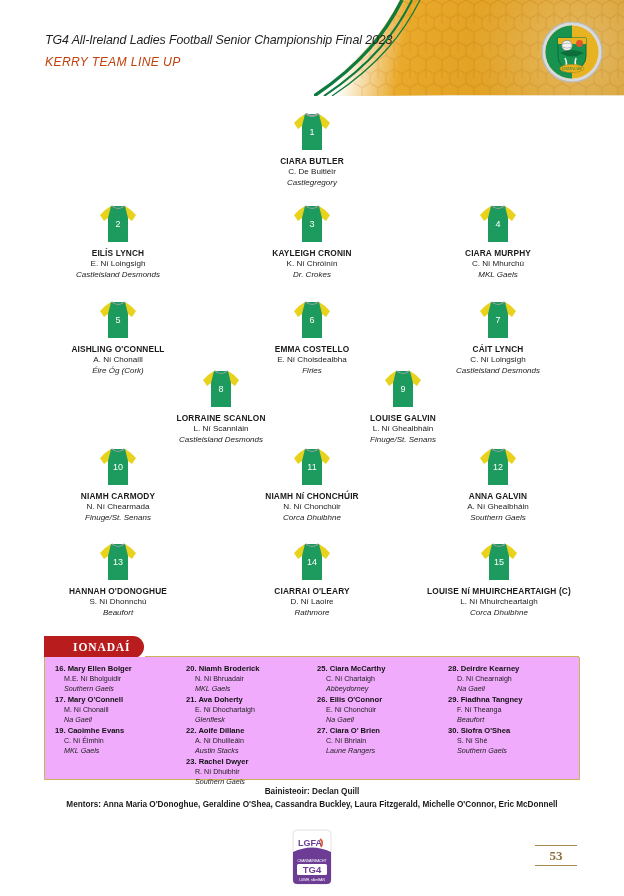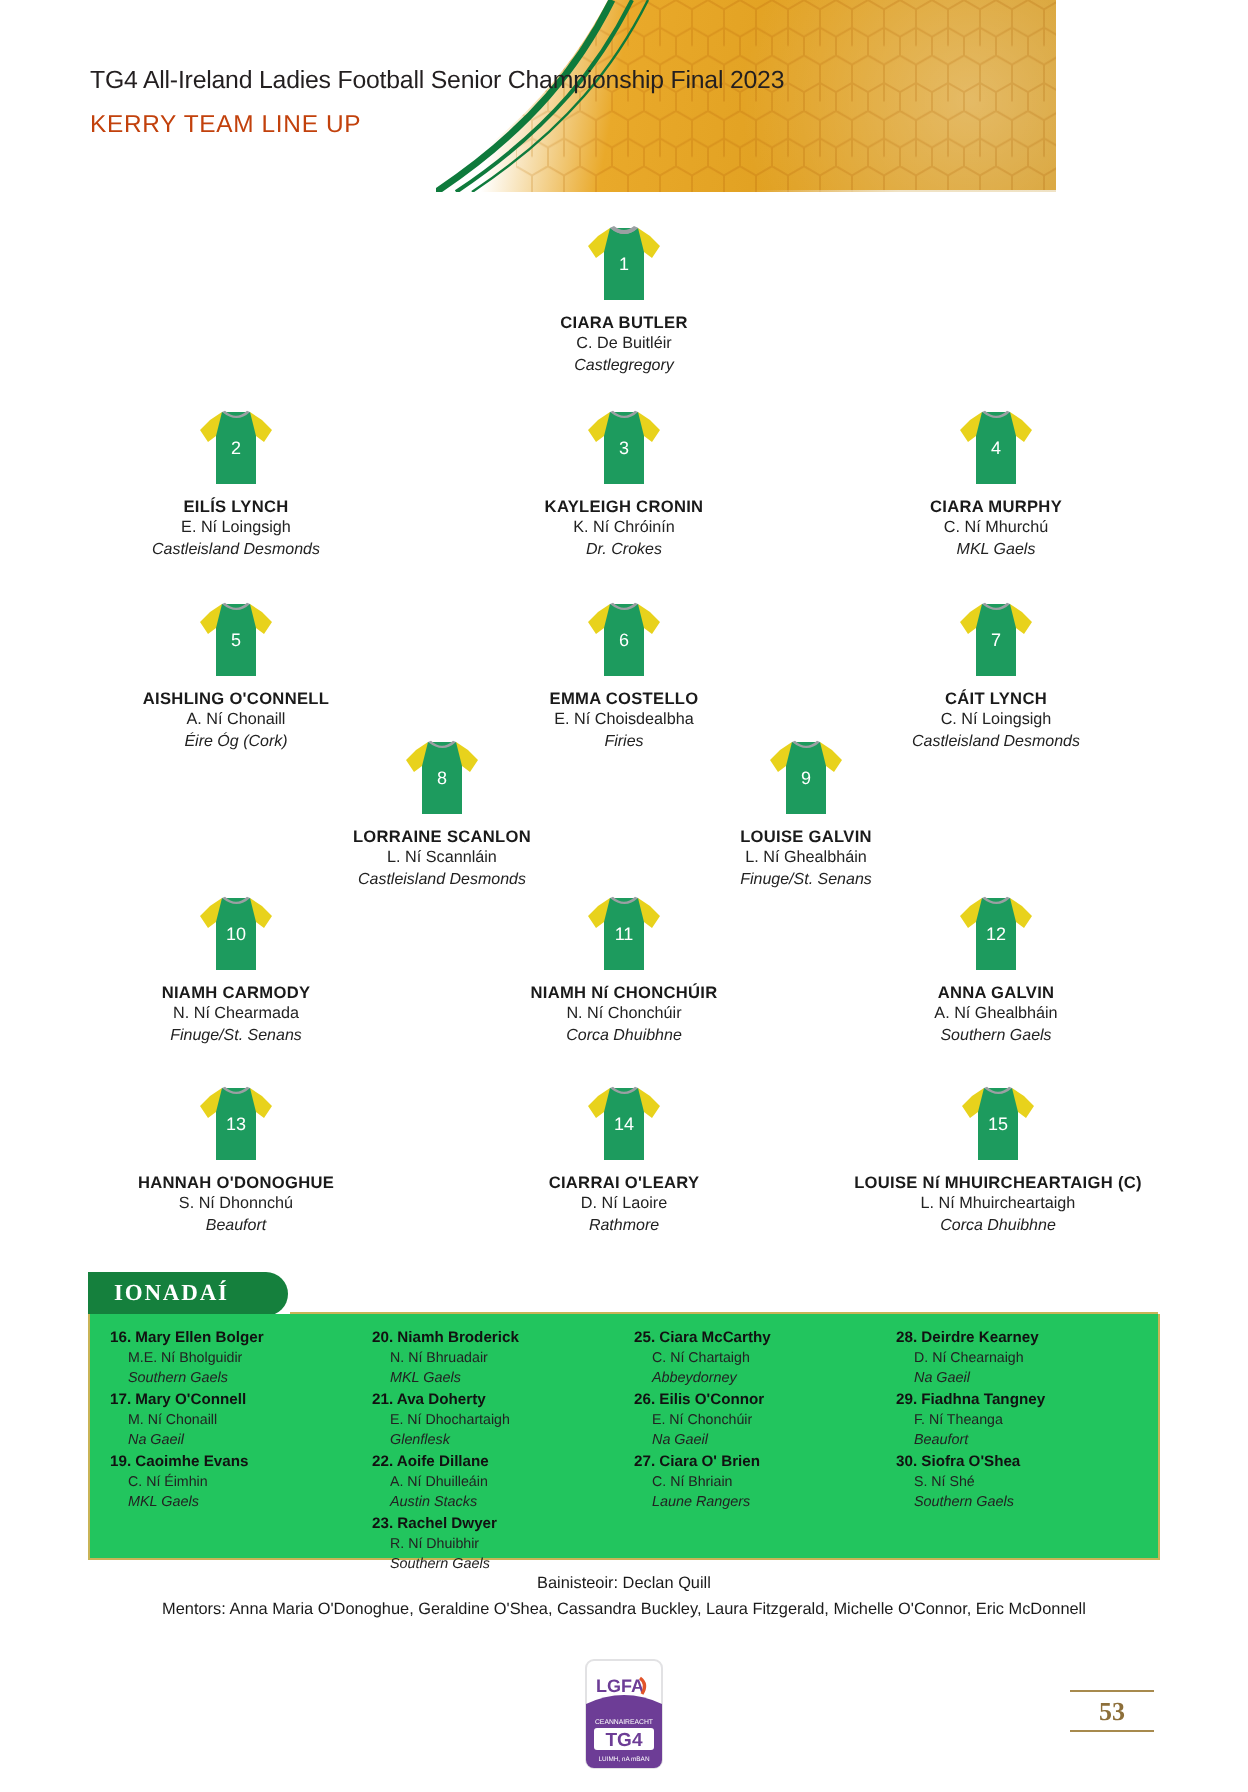--- a/index.html
+++ b/index.html
@@ -5,21 +5,21 @@
   * { box-sizing: border-box; margin: 0; padding: 0; }
   html, body {
     width: 624px; height: 896px;
     background: #ffffff;
     font-family: "Liberation Sans", sans-serif;
     overflow: hidden;
   }
   #page { position: relative; width: 624px; height: 896px; background:#fff; }
 
   
-  .header { position:absolute; left:0; top:0; width:528px; height:106px; overflow:hidden; }
+  .header { position:absolute; left:0; top:0; width:624px; height:106px; overflow:hidden;font-style:italic; }
   .hdr-gold {
     position:absolute; right:0; top:0; width:310px; height:96px;
     background:
       radial-gradient(circle at 86% 52%, rgba(255,255,255,.30) 0%, rgba(255,255,255,0) 42%),
       linear-gradient(100deg, rgba(255,255,255,0) 0%, rgba(255,255,255,0) 12%, #e9a92a 30%, #e0a021 60%, #d59b25 100%);
   }
   .hdr-hex {
     position:absolute; right:0; top:0; width:310px; height:96px;
     opacity:.22; mix-blend-mode:multiply;
   }
@@ -49,44 +49,44 @@
     font-size:8.3px; font-weight:bold; color:#1a1a1a;
     letter-spacing:.15px; line-height:11px; margin-top:3px; white-space:nowrap;
   }
   .p-irish { font-size:8.1px; color:#222; line-height:10.5px; white-space:nowrap; }
   .p-club { font-size:8px; font-style:italic; color:#222; line-height:10.5px; white-space:nowrap; }
 
   
   .subs-wrap { position:absolute; left:44px; top:636px; width:536px; height:144px; }
   .subs-tab {
     position:absolute; left:0; top:0; width:100px; height:22px;
-    background:#15803d; border-radius:0 11px 11px 0;
-    display:flex; align-items:center;
+    background:#b91c1c; border-radius:0 11px 11px 0;
+    display:flex; align-items:center;padding-left:16px;
   }
   .subs-tab span {
     color:#fff; font-size:11.5px; font-weight:bold; letter-spacing:.9px;
     margin-left:13px; font-family:"Liberation Serif", serif;
   }
   .subs-box {
     position:absolute; left:0; top:21px; width:536px; height:123px;
-    border:1px solid #c9b457; border-top:none; background:#22c55e;
+    border:1px solid #c9b457; border-top:none; background:#f0abfc;
   }
   .subs-box::before {
     content:""; position:absolute; left:100px; top:-1px; right:0; height:1px; background:#c9b457;
   }
   .subs-cols { display:flex; padding:7px 0 0 10px; }
   .subs-col { width:131px; }
   .sub-item { margin-bottom:1px; }
   .sub-name { font-size:7.6px; font-weight:bold; color:#111; line-height:10.6px; white-space:nowrap; }
   .sub-irish { font-size:7.1px; color:#222; line-height:9.6px; padding-left:9px; white-space:nowrap; }
   .sub-club { font-size:7.2px; font-style:italic; color:#222; line-height:9.8px; padding-left:9px; white-space:nowrap; }
 
   
   .mgmt { position:absolute; left:0; top:786px; width:624px; text-align:center; }
-  .mgmt div { font-size:8.2px; font-weight:normal; color:#1a1a1a; line-height:12.6px; }
+  .mgmt div { font-size:8.2px; font-weight:bold; color:#1a1a1a; line-height:12.6px; }
 
   
   .logo-lgfa { position:absolute; left:289px; top:828px; width:46px; height:58px; }
   .pagenum {
     position:absolute; left:535px; top:845px; width:42px; text-align:center;
     border-top:1.4px solid #a78a4e; border-bottom:1.4px solid #a78a4e;
     padding:2px 0 1px; font-size:13px; font-weight:bold; color:#8d6f3a;
     font-family:"Liberation Serif", serif;
   }
 </style>

